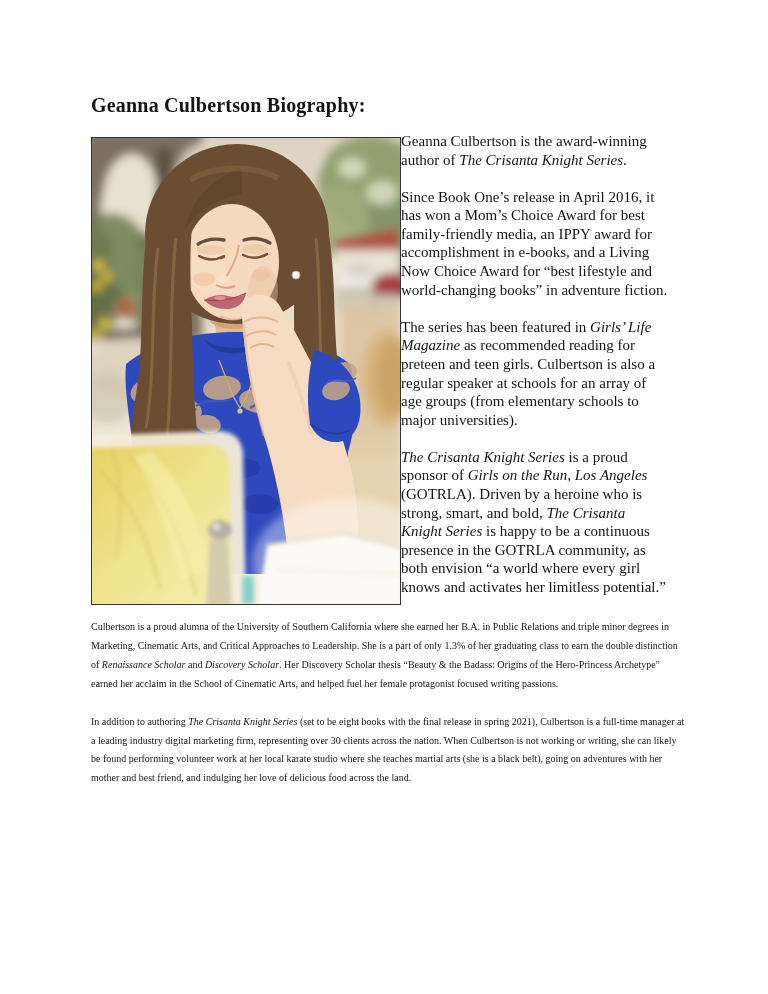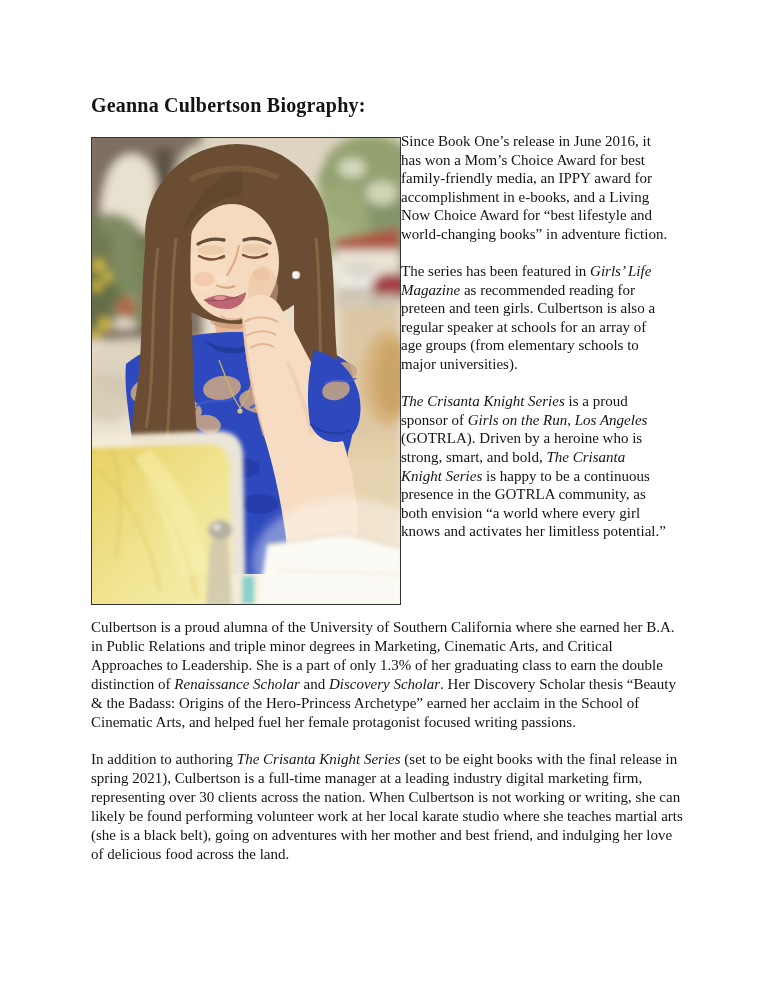--- a/index.html
+++ b/index.html
@@ -10,21 +10,21 @@
   }
   .page{box-sizing:border-box;width:768px;height:807px;padding:94px 56px 0 91px;}
   .title{font-size:20px;line-height:22px;font-weight:700;margin:0 0 21px 0;letter-spacing:.2px;}
   .top{display:flex;align-items:flex-start;}
   .photo-frame{flex:none;width:308px;height:466px;border:1px solid #333;margin:0 17px 0 0;background:#ece3d1;}
   .photo-frame svg{display:block;width:308px;height:466px;}
   .right-col{width:268px;margin-top:-5px;}
   .right-col p{margin:0 0 18.5px 0;font-size:15px;line-height:18.6px;}
   .right-col p:last-child{margin-bottom:0;}
   .bottom{margin-top:13px;width:594px;}
-  .bottom p{margin:0 0 19px 0;font-size:15px;line-height:18.9px;}
+  .bottom p{margin:0 0 19px 0;font-size:10px;line-height:18.9px;}
   i{font-style:italic;}
 </style>
 </head>
 <body>
 
 <div class="page">
 
   <h1 class="title">Geanna Culbertson Biography:</h1>
 
   <div class="top">
@@ -223,21 +223,22 @@
           <path d="M118,402 L136,402 L140,468 L114,468 Z" fill="#c8c1b0" opacity="0.75"></path>
           <rect x="150" y="438" width="12" height="28" fill="#7ecdca" opacity="0.9"></rect>
           <path d="M166,466 L175,407 L252,396 L308,410 L308,466 Z" fill="#fcfaf4"></path>
           <path d="M175,407 L252,396 L308,410" stroke="#e4dbc7" stroke-width="2" fill="none"></path>
           <path d="M184,432 L308,436" stroke="#efe8d8" stroke-width="2" fill="none" opacity="0.9"></path>
         </g>
       </svg>
     </figure>
 
     <div class="right-col">
-      <p><span>Since Book One’s release in June 2016, it has won a Mom’s Choice Award for best family-friendly media, an IPPY award for accomplishment in e-books, and a Living Now Choice Award for “best lifestyle and world-changing books” in adventure fiction.</span></p>
+      <p><span>Geanna Culbertson is the award-winning author of </span><i>The Crisanta Knight Series</i><span>.</span></p>
+      <p><span>Since Book One’s release in April 2016, it has won a Mom’s Choice Award for best family-friendly media, an IPPY award for accomplishment in e-books, and a Living Now Choice Award for “best lifestyle and world-changing books” in adventure fiction.</span></p>
       <p><span>The series has been featured in </span><i>Girls’ Life Magazine</i><span> as recommended reading for preteen and teen girls. Culbertson is also a regular speaker at schools for an array of age groups (from elementary schools to major universities).</span></p>
       <p><i>The Crisanta Knight Series</i><span> is a proud sponsor of </span><i>Girls on the Run, Los Angeles</i><span> (GOTRLA). Driven by a heroine who is strong, smart, and bold, </span><i>The Crisanta Knight Series</i><span> is happy to be a continuous presence in the GOTRLA community, as both envision “a world where every girl knows and activates her limitless potential.”</span></p>
     </div>
   </div>
 
   <div class="bottom">
     <p><span>Culbertson is a proud alumna of the University of Southern California where she earned her B.A. in Public Relations and triple minor degrees in Marketing, Cinematic Arts, and Critical Approaches to Leadership. She is a part of only 1.3% of her graduating class to earn the double distinction of </span><i>Renaissance Scholar</i><span> and </span><i>Discovery Scholar</i><span>. Her Discovery Scholar thesis “Beauty &amp; the Badass: Origins of the Hero-Princess Archetype” earned her acclaim in the School of Cinematic Arts, and helped fuel her female protagonist focused writing passions.</span></p>
     <p><span>In addition to authoring </span><i>The Crisanta Knight Series</i><span> (set to be eight books with the final release in spring 2021), Culbertson is a full-time manager at a leading industry digital marketing firm, representing over 30 clients across the nation. When Culbertson is not working or writing, she can likely be found performing volunteer work at her local karate studio where she teaches martial arts (she is a black belt), going on adventures with her mother and best friend, and indulging her love of delicious food across the land.</span></p>
   </div>
 

